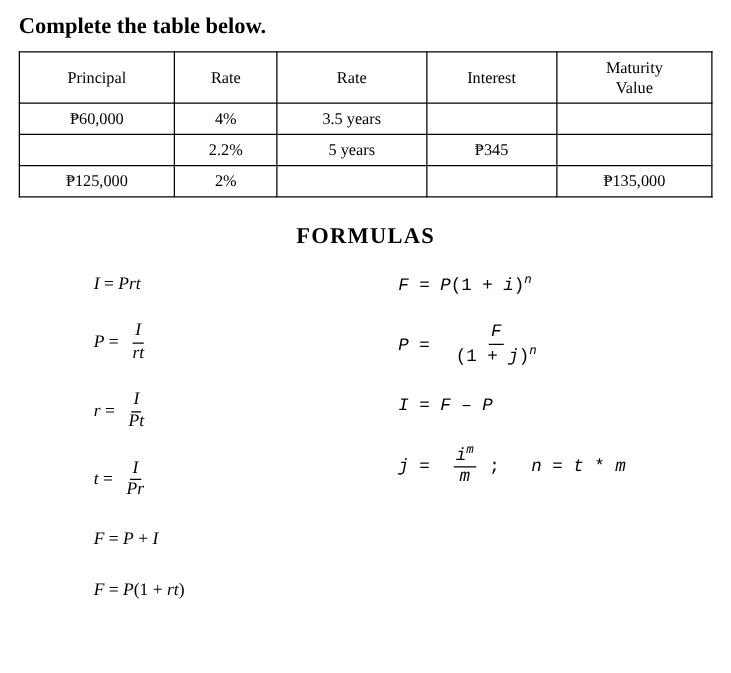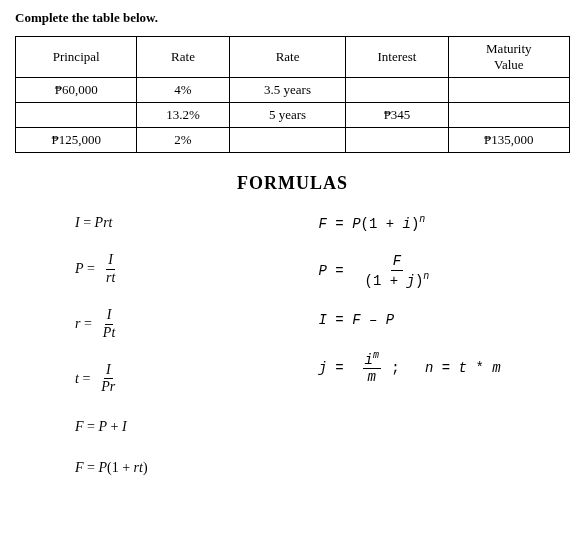--- a/index.html
+++ b/index.html
@@ -9,21 +9,21 @@
       background: #fff;
       color: #000;
       width: 585px;
       min-height: 538px;
       padding: 10px 15px;
     }
 
     .instruction {
       font-weight: bold;
       margin-bottom: 10px;
-      font-size: 13px;
+      font-size: 18px;
     }
 
     table {
       border-collapse: collapse;
       width: 100%;
       margin-bottom: 20px;
     }
 
     table th, table td {
       border: 1px solid #000;
@@ -114,21 +114,21 @@
   <tbody>
     <tr>
       <td>₱60,000</td>
       <td>4%</td>
       <td>3.5 years</td>
       <td></td>
       <td></td>
     </tr>
     <tr>
       <td></td>
-      <td>13.2%</td>
+      <td>2.2%</td>
       <td>5 years</td>
       <td>₱345</td>
       <td></td>
     </tr>
     <tr>
       <td>₱125,000</td>
       <td>2%</td>
       <td></td>
       <td></td>
       <td>₱135,000</td>

